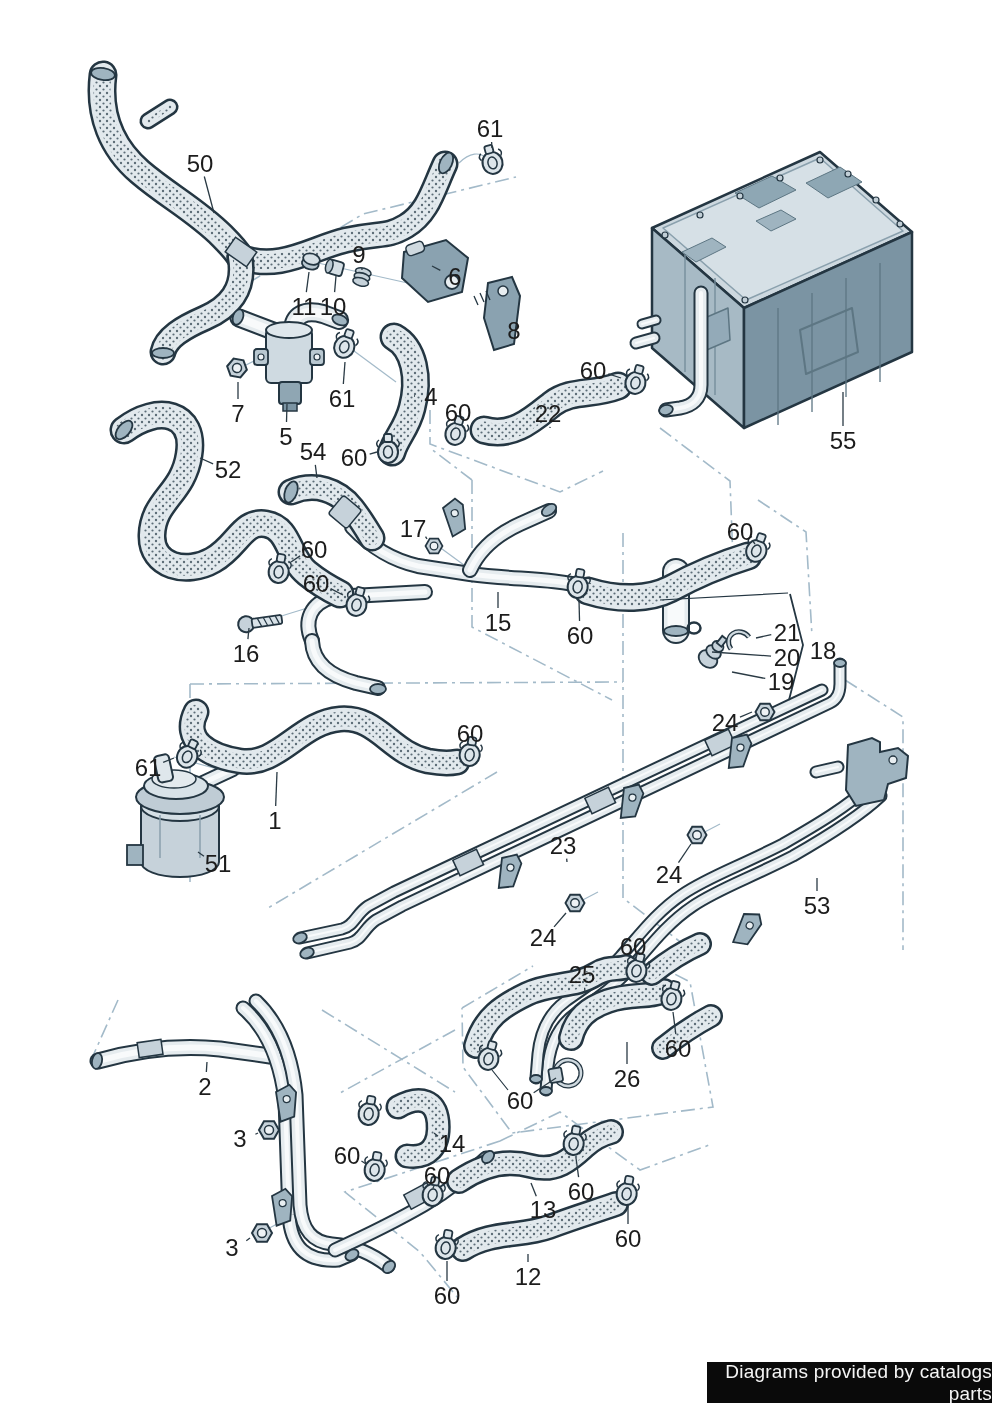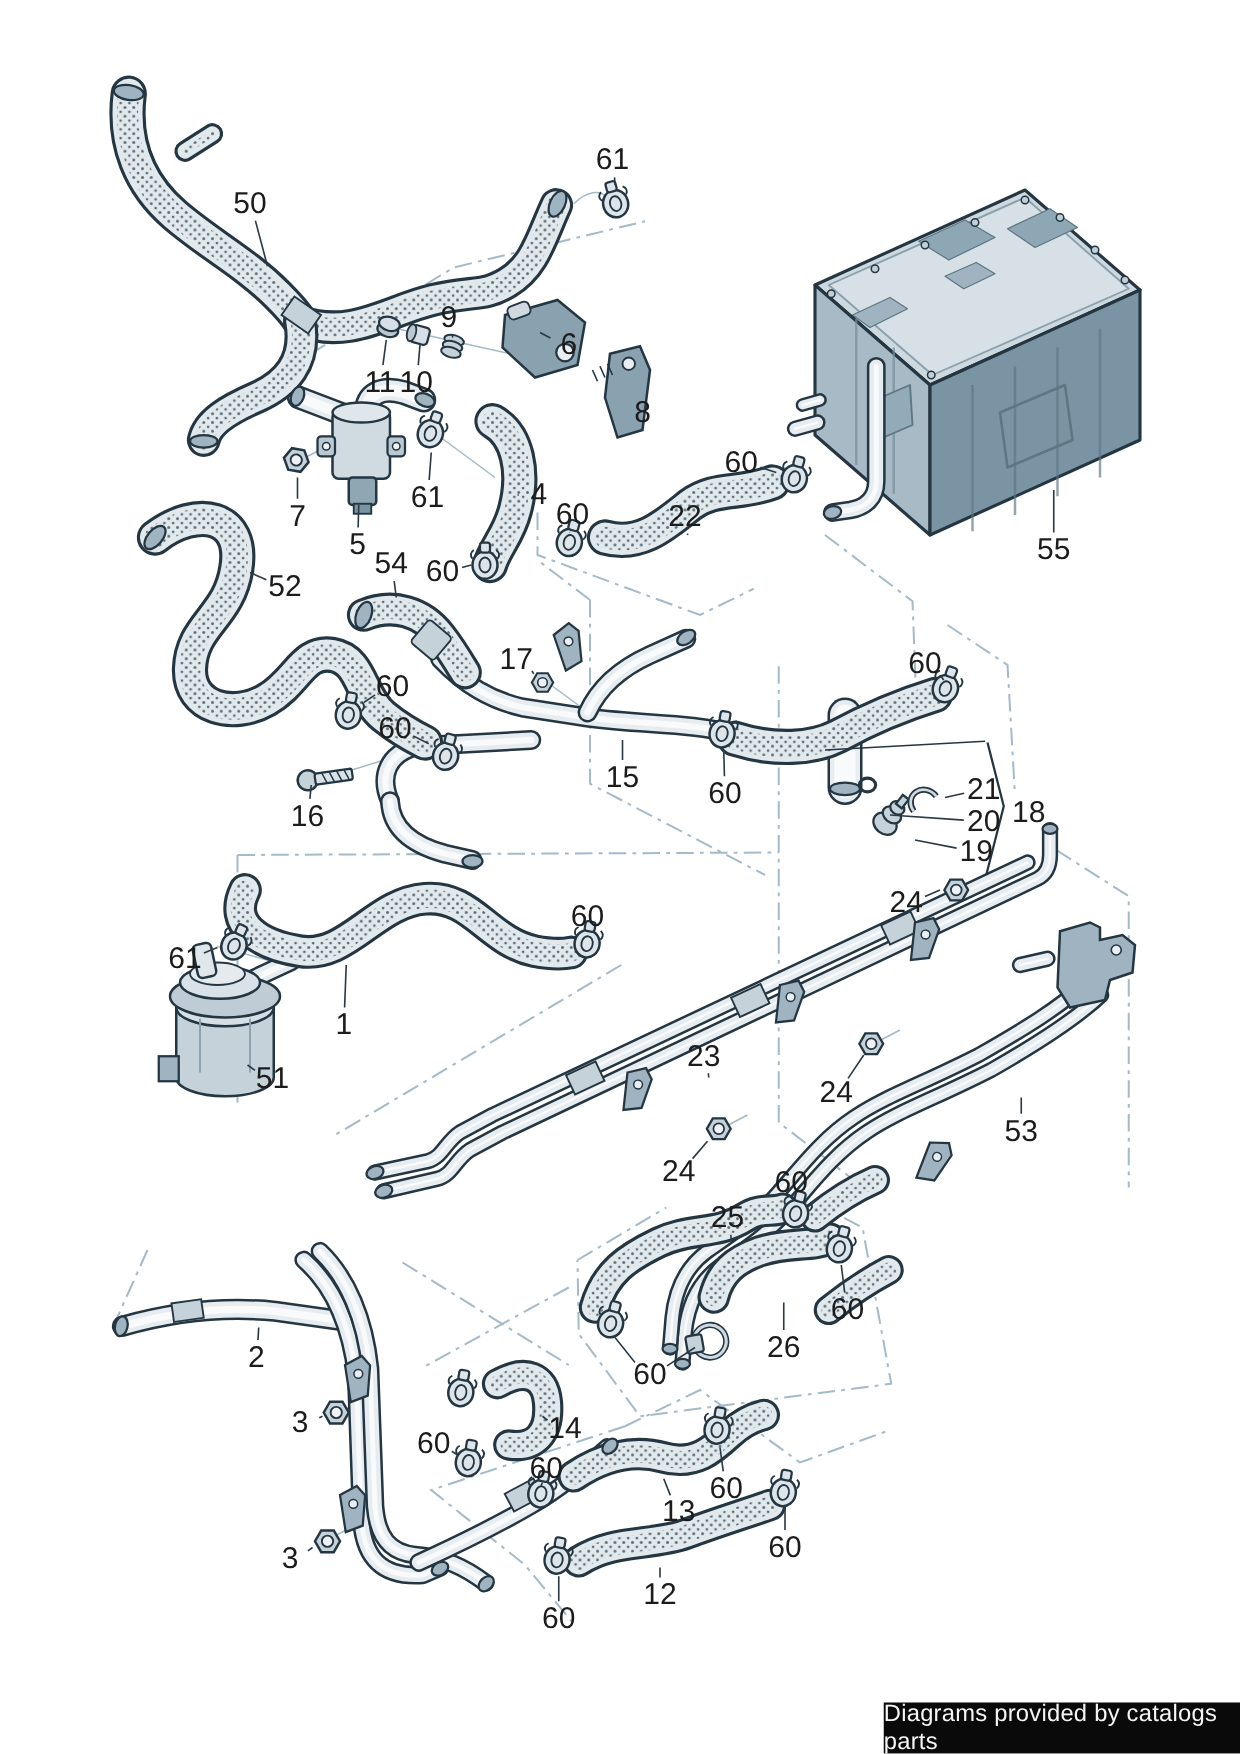--- a/index.html
+++ b/index.html
@@ -1,21 +1,21 @@
 <!DOCTYPE html>
 <html><head>
 <meta charset="utf-8">
 <style>
   html,body{margin:0;padding:0;background:#ffffff;}
   .stage{position:relative;width:992px;height:1403px;background:#ffffff;overflow:hidden;
          font-family:"Liberation Sans",sans-serif;}
   svg{display:block;}
   .footer-banner{position:absolute;left:707px;top:1362px;width:285px;height:41px;
      background:#0a0a0a;color:#f5f5f5;display:flex;align-items:center;justify-content:center;
-     font-size:19px;letter-spacing:.2px;}
+     font-size:19px;letter-spacing:.2px;text-align:right;}
   text.plbl{font-family:"Liberation Sans",sans-serif;}
 </style>
 </head>
 <body>
 
 <div class="stage">
 <svg id="art" width="992" height="1403" viewBox="0 0 992 1403" xmlns="http://www.w3.org/2000/svg">
   <defs>
     <pattern id="dots" width="7" height="7" patternUnits="userSpaceOnUse">
       <circle cx="2" cy="2" r="1.2" fill="#3a4d59"></circle>

